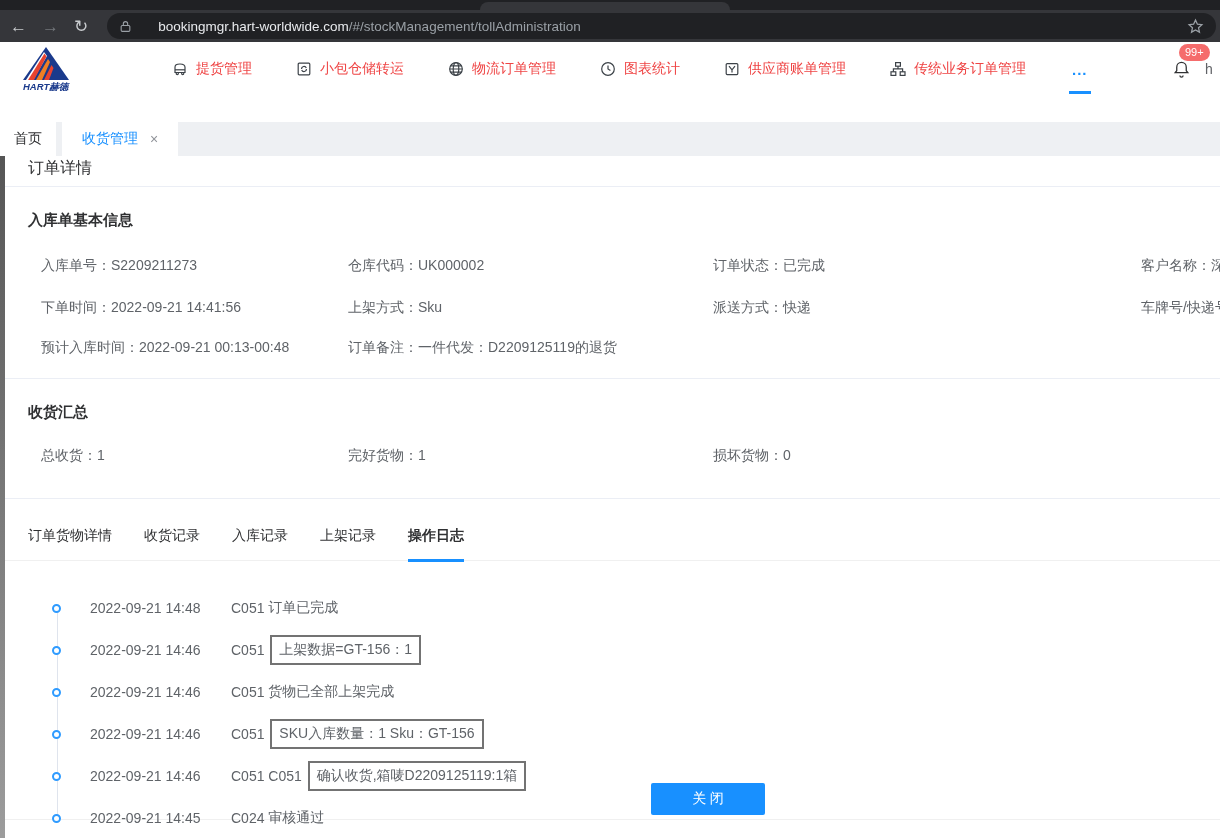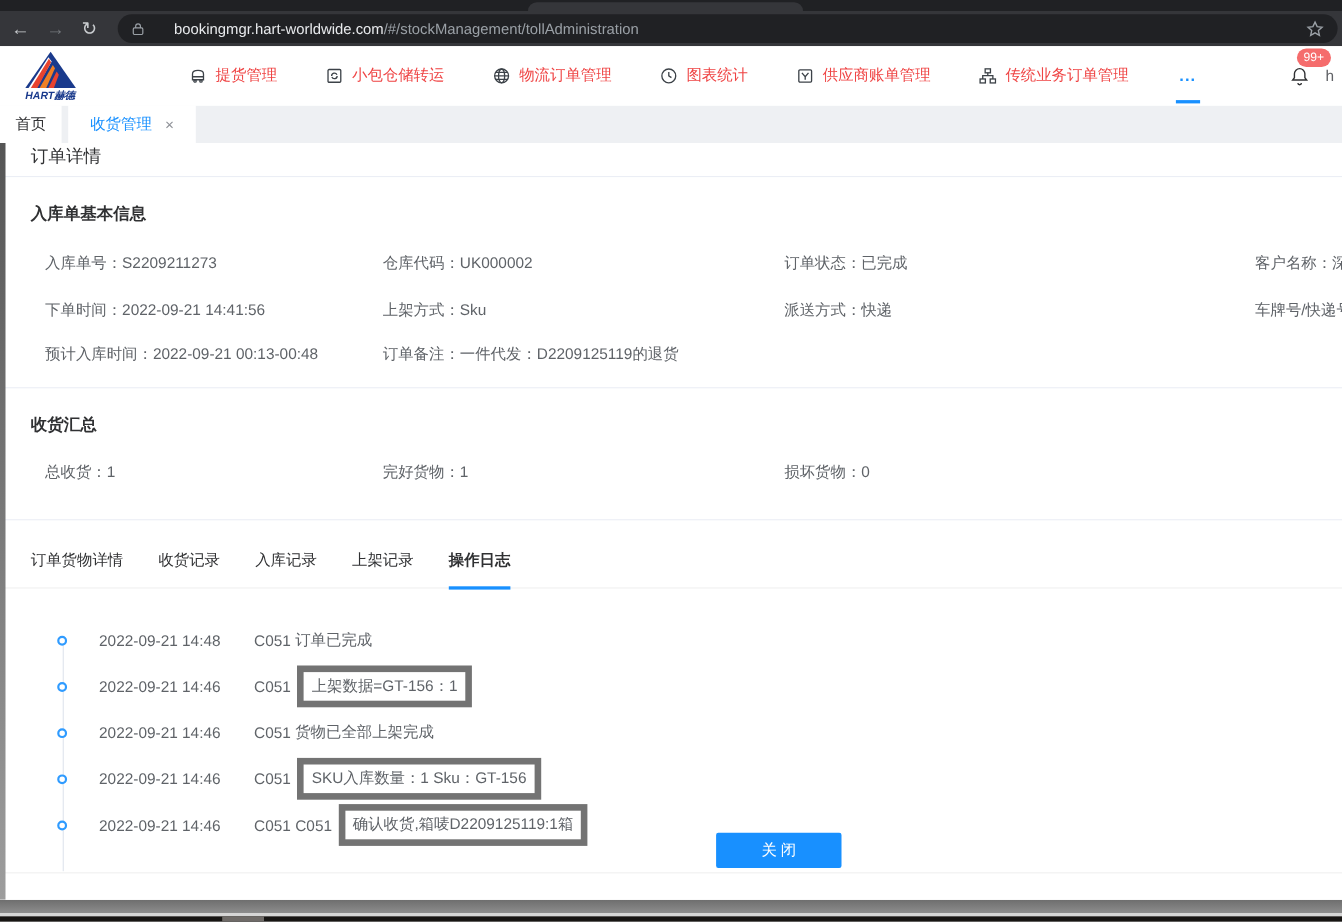--- a/index.html
+++ b/index.html
@@ -25,21 +25,21 @@
   .nav-item { display:flex; align-items:center; gap:8px; cursor:pointer; }
   .nav-item svg { display:block; }
   .nav-ellipsis { margin-left:46px; color:#1890ff; font-weight:bold; font-size:15px; letter-spacing:1px; position:relative; cursor:pointer; }
   .nav-ellipsis::after { content:""; position:absolute; left:-3px; right:-3px; bottom:-16px; height:3px; background:#1890ff; }
   .nav-right { margin-left:auto; display:flex; align-items:center; flex:none; }
   .bellwrap { position:relative; margin-right:14px; cursor:pointer; }
   .badge { position:absolute; left:7px; top:-15px; background:#f56c6c; color:#fff; font-size:11px; line-height:17px; padding:0 6px; border-radius:9px; white-space:nowrap; }
   .user { color:#606266; font-size:14px; width:15px; overflow:hidden; white-space:nowrap; }
 
   
-  .pagetabs { height:34px; background:#eef0f3; display:flex; align-items:stretch; }
+  .pagetabs { height:34px; background:#eef0f3; display:flex; align-items:stretch;margin-top:26px; }
   .ptab { background:#fff; display:flex; align-items:center; padding:0 14px; font-size:14px; color:#303133; margin-right:6px; cursor:pointer; }
   .ptab.active { color:#1890ff; padding:0 20px; }
   .ptab .close { margin-left:12px; color:#909399; font-size:14px; cursor:pointer; }
 
   
   .content { position:relative; height:688px; background:#fff; overflow:hidden; }
   .left-strip { position:absolute; left:0; top:0; width:5px; height:100%; background:linear-gradient(#555,#9d9d9d); z-index:5; }
   .dlg-title { height:30px; overflow:hidden; padding-left:28px; font-size:16px; color:#303133; }
   .dlg-title span { display:inline-block; transform:translateY(2px); }
   .hr { height:1px; background:#ebeef5; }
@@ -53,21 +53,21 @@
   .dtabs-wrap { padding:28px 0 13px 28px; border-bottom:1px solid #f0f0f0; display:flex; gap:32px; font-size:14px; color:#303133; }
   .dtab { position:relative; cursor:pointer; height:20px; }
   .dtab.active { font-weight:bold; }
   .dtab.active::after { content:""; position:absolute; left:0; right:0; bottom:-15px; height:3px; background:#1890ff; }
   .timeline { position:relative; margin-top:26px; }
   .tl-line { position:absolute; left:57px; top:21px; width:1px; background:#dfe4ed; z-index:0; }
   .tl-row { height:42px; display:flex; align-items:center; padding-left:52px; position:relative; z-index:1; }
   .dot { width:9px; height:9px; border:2px solid #2f9bff; border-radius:50%; background:#fff; margin-right:29px; flex:none; }
   .tl-time { width:141px; flex:none; font-size:14px; color:#5f6368; }
   .tl-text { font-size:14px; color:#5f6368; display:flex; align-items:center; white-space:pre; }
-  .redbox { border:6px solid #737373; padding:4px 7px; margin-left:2px; white-space:nowrap; }
+  .redbox { border:2px solid #737373; padding:4px 7px; margin-left:2px; white-space:nowrap; }
   .footer-hr { position:absolute; left:0; right:0; top:663px; height:1px; background:#f0f0f0; }
   .close-btn { position:absolute; left:651px; top:627px; width:114px; height:32px; background:#1890ff; color:#fff; border:none; border-radius:2px; font-size:14px; font-family:Liberation Serif, serif; cursor:pointer; z-index:2; }
 
   
   .bar-gray { height:12px; background:linear-gradient(#6e6e6e,#8d8d8d); }
   .bar-light { height:3px; background:#d6d6d6; }
   .bar-black { height:5px; background:#171513; position:relative; }
   .task-seg { position:absolute; left:202px; top:0; width:38px; height:100%; background:#6f6b68; }
 </style>
 </head>
@@ -260,20 +260,25 @@
         <div class="tl-row">
           <span class="dot"></span>
           <span class="tl-time">2022-09-21 14:46</span>
           <span class="tl-text">C051 <span class="redbox">SKU入库数量：1 Sku：GT-156</span></span>
         </div>
         <div class="tl-row">
           <span class="dot"></span>
           <span class="tl-time">2022-09-21 14:46</span>
           <span class="tl-text">C051 C051 <span class="redbox">确认收货,箱唛D2209125119:1箱</span></span>
         </div>
+        <div class="tl-row">
+          <span class="dot"></span>
+          <span class="tl-time">2022-09-21 14:45</span>
+          <span class="tl-text">C024 <span>审核通过</span></span>
+        </div>
       </div>
 
     <div class="footer-hr"></div>
     <button class="close-btn">关 闭</button>
   </div>
 
   <div class="bar-gray"></div>
   <div class="bar-light"></div>
   <div class="bar-black">
     <div class="task-seg"></div>

